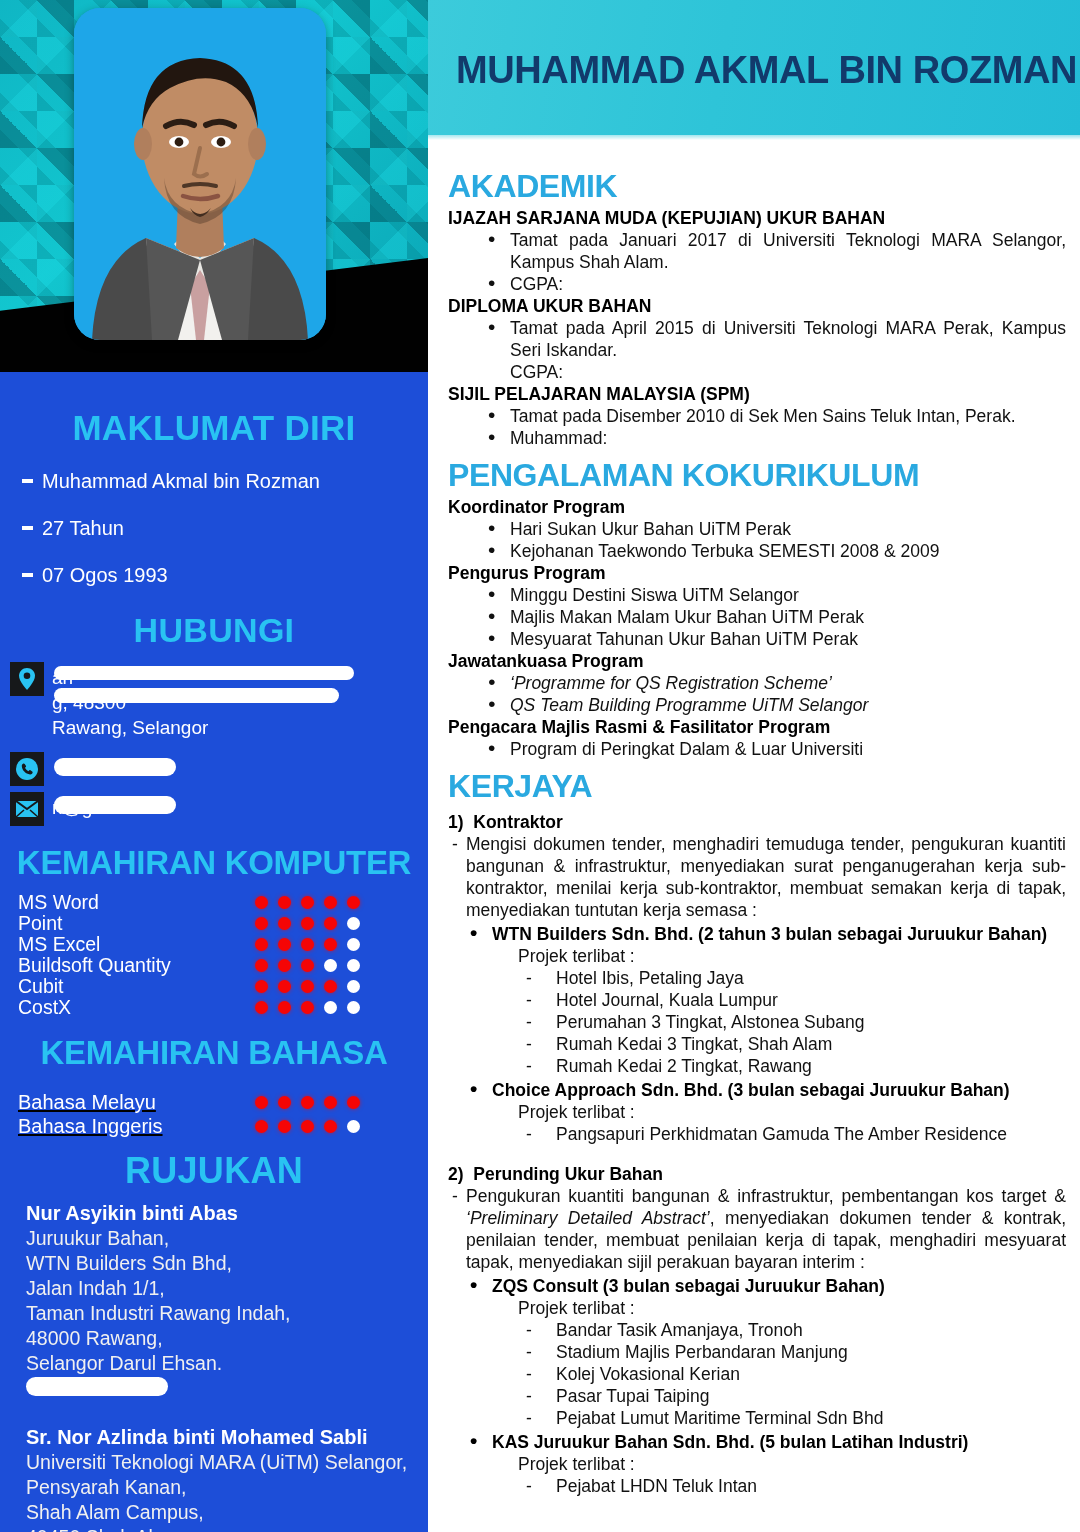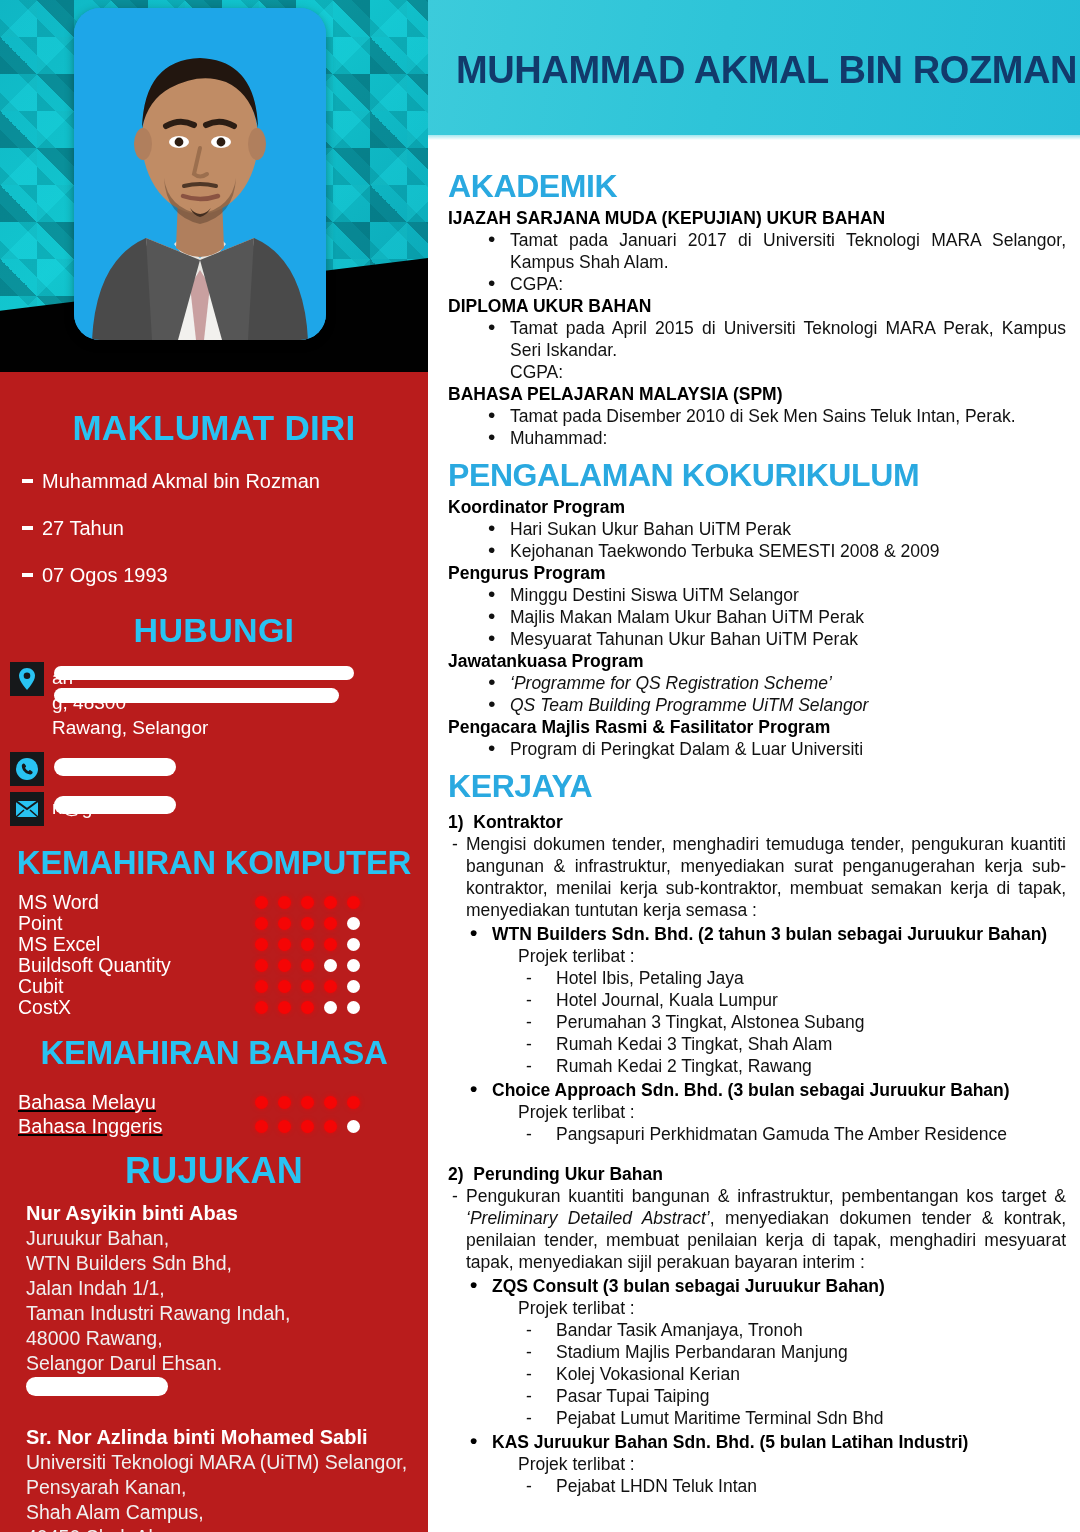--- a/index.html
+++ b/index.html
@@ -13,21 +13,21 @@
     position: relative;
   }
 
   .page { position: relative; width: 1080px; height: 1532px; background: #fff; }
 
   
   .sidebar {
     position: absolute;
     left: 0; top: 0;
     width: 428px; height: 1532px;
-    background: #b91c1c;
+    background: #1d4ed8;
     overflow: hidden;
   }
 
   
   .geo-banner {
     position: absolute; left: 0; top: 0;
     width: 428px; height: 372px;
     background:
       linear-gradient(135deg, #0fb6c4 0%, #12c6cf 40%, #0aa3b4 100%);
     overflow: hidden;
@@ -480,21 +480,21 @@
             </ul>
           </div>
           <div>
             <div class="sub-h">DIPLOMA UKUR BAHAN</div>
             <ul class="bul">
               <li>Tamat pada April 2015 di Universiti Teknologi MARA Perak, Kampus Seri Iskandar.</li>
               <li class="nobullet">CGPA:</li>
             </ul>
           </div>
           <div>
-            <div class="sub-h">BAHASA PELAJARAN MALAYSIA (SPM)</div>
+            <div class="sub-h">SIJIL PELAJARAN MALAYSIA (SPM)</div>
             <ul class="bul">
               <li>Tamat pada Disember 2010 di Sek Men Sains Teluk Intan, Perak.</li>
               <li>Muhammad:</li>
             </ul>
           </div>
         </div>
 
       <div class="sec-h tight">PENGALAMAN KOKURIKULUM</div>
       <div id="koku-body">
           <div>

